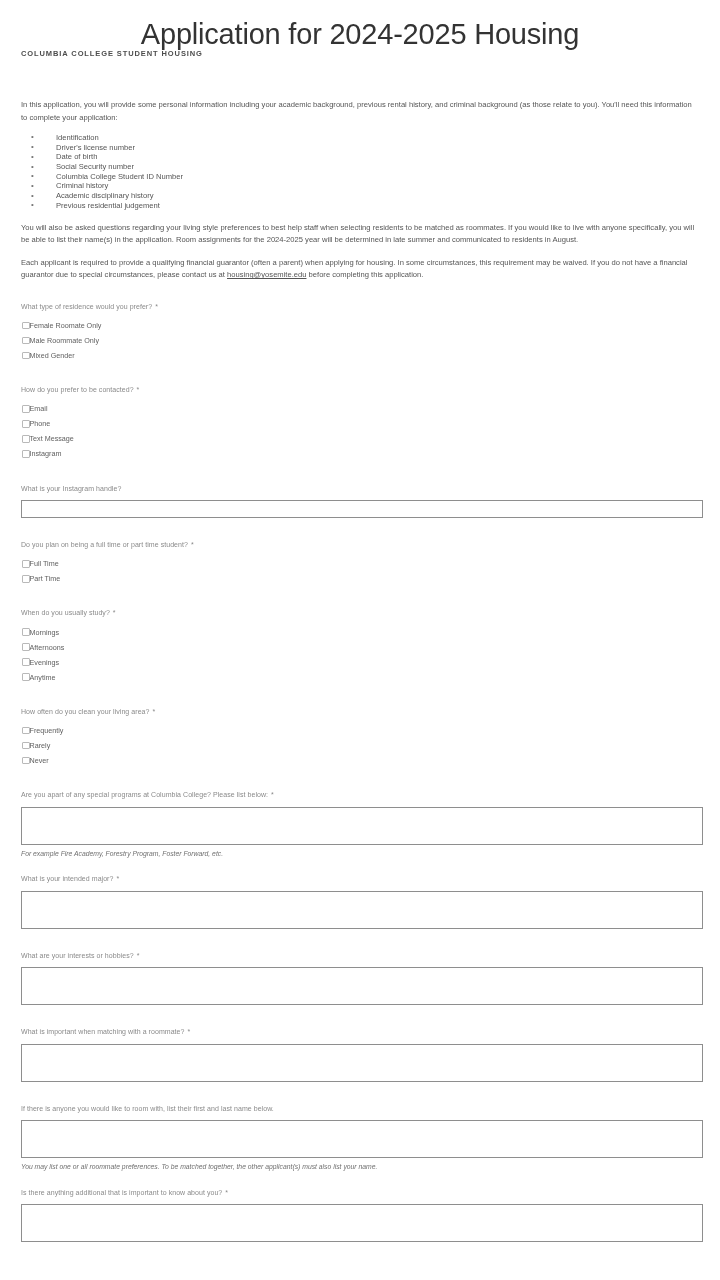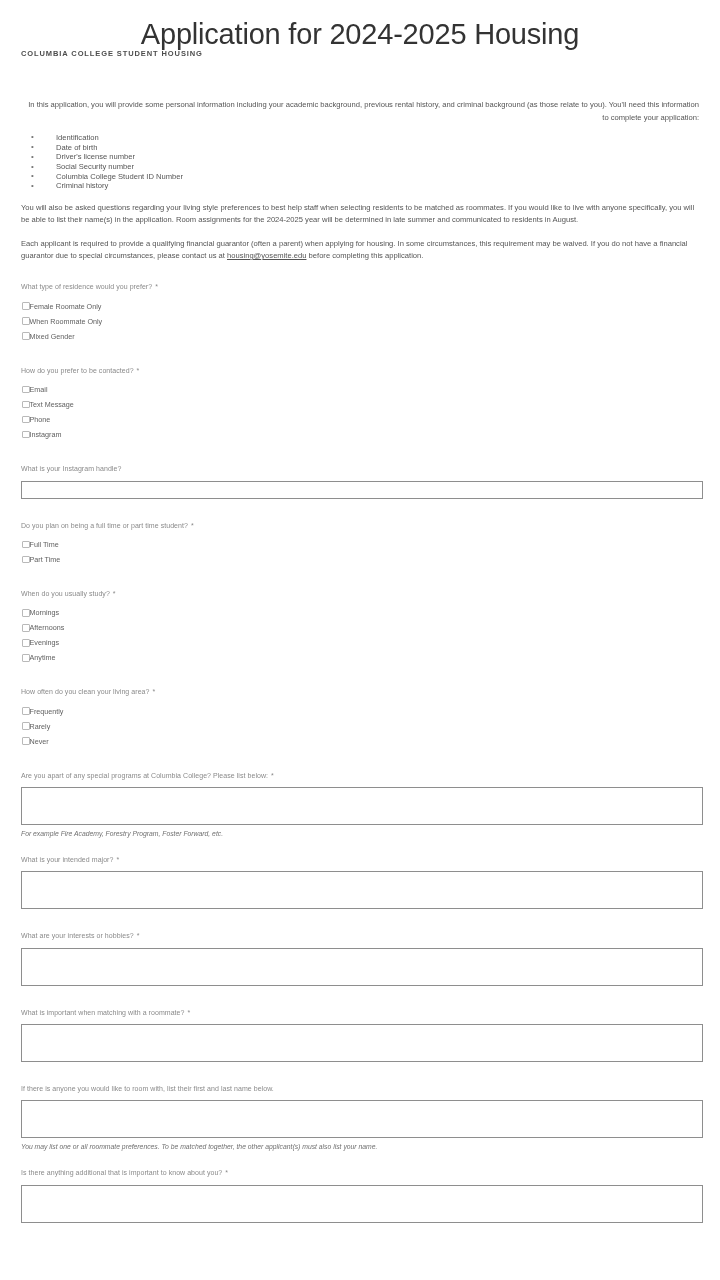--- a/index.html
+++ b/index.html
@@ -51,21 +51,21 @@
     margin: 0;
     padding: 0 21px;
     padding-top: 47px;
   }
   .intro p {
     margin: 0 0 11px 0;
     font-size: 7.6px;
     line-height: 1.62;
     color: #555555;
   }
-  .intro p.tight { margin-bottom: 9px; text-align: right; }
+  .intro p.tight { margin-bottom: 9px; }
   .intro ul {
     margin: 0 0 11px 0;
     padding-left: 19px;
     list-style: none;
   }
   .intro ul li {
     font-size: 7.6px;
     line-height: 1.28;
     color: #555555;
     position: relative;
@@ -170,66 +170,68 @@
 
   <div class="brand">COLUMBIA COLLEGE STUDENT HOUSING</div>
 
   <h1 class="page-title">Application for 2024-2025 Housing</h1>
 
   <div class="intro">
     <p class="tight">In this application, you will provide some personal information including your academic background, previous rental history, and criminal background (as those relate to you). You'll need this information to complete your application:</p>
 
     <ul>
       <li>Identification</li>
+      <li>Driver's license number</li>
       <li>Date of birth</li>
-      <li>Driver's license number</li>
       <li>Social Security number</li>
       <li>Columbia College Student ID Number</li>
       <li>Criminal history</li>
+      <li>Academic disciplinary history</li>
+      <li>Previous residential judgement</li>
     </ul>
 
     <p>You will also be asked questions regarding your living style preferences to best help staff when selecting residents to be matched as roommates. If you would like to live with anyone specifically, you will be able to list their name(s) in the application. Room assignments for the 2024-2025 year will be determined in late summer and communicated to residents in August.</p>
 
     <p><span>Each applicant is required to provide a qualifying financial guarantor (often a parent) when applying for housing. In some circumstances, this requirement may be waived. If you do not have a financial guarantor due to special circumstances, please contact us at </span><a href="#">housing@yosemite.edu</a><span> before completing this application.</span></p>
 
   </div>
 
   <div class="form">
 
     <div class="field-group">
       <label class="q-label"><span>What type of residence would you prefer?</span><span class="req">*</span></label>
       <div class="opt-row">
         <span class="cbox"></span>
         <span class="opt-label">Female Roomate Only</span>
       </div>
       <div class="opt-row">
         <span class="cbox"></span>
-        <span class="opt-label">When Roommate Only</span>
+        <span class="opt-label">Male Roommate Only</span>
       </div>
       <div class="opt-row">
         <span class="cbox"></span>
         <span class="opt-label">Mixed Gender</span>
       </div>
     </div>
 
     <div class="gap-lg"></div>
 
     <div class="field-group">
       <label class="q-label"><span>How do you prefer to be contacted?</span><span class="req">*</span></label>
       <div class="opt-row">
         <span class="cbox"></span>
         <span class="opt-label">Email</span>
       </div>
       <div class="opt-row">
         <span class="cbox"></span>
+        <span class="opt-label">Phone</span>
+      </div>
+      <div class="opt-row">
+        <span class="cbox"></span>
         <span class="opt-label">Text Message</span>
-      </div>
-      <div class="opt-row">
-        <span class="cbox"></span>
-        <span class="opt-label">Phone</span>
       </div>
       <div class="opt-row">
         <span class="cbox"></span>
         <span class="opt-label">Instagram</span>
       </div>
     </div>
 
     <div class="gap-lg"></div>
 
     <div class="field-group">

